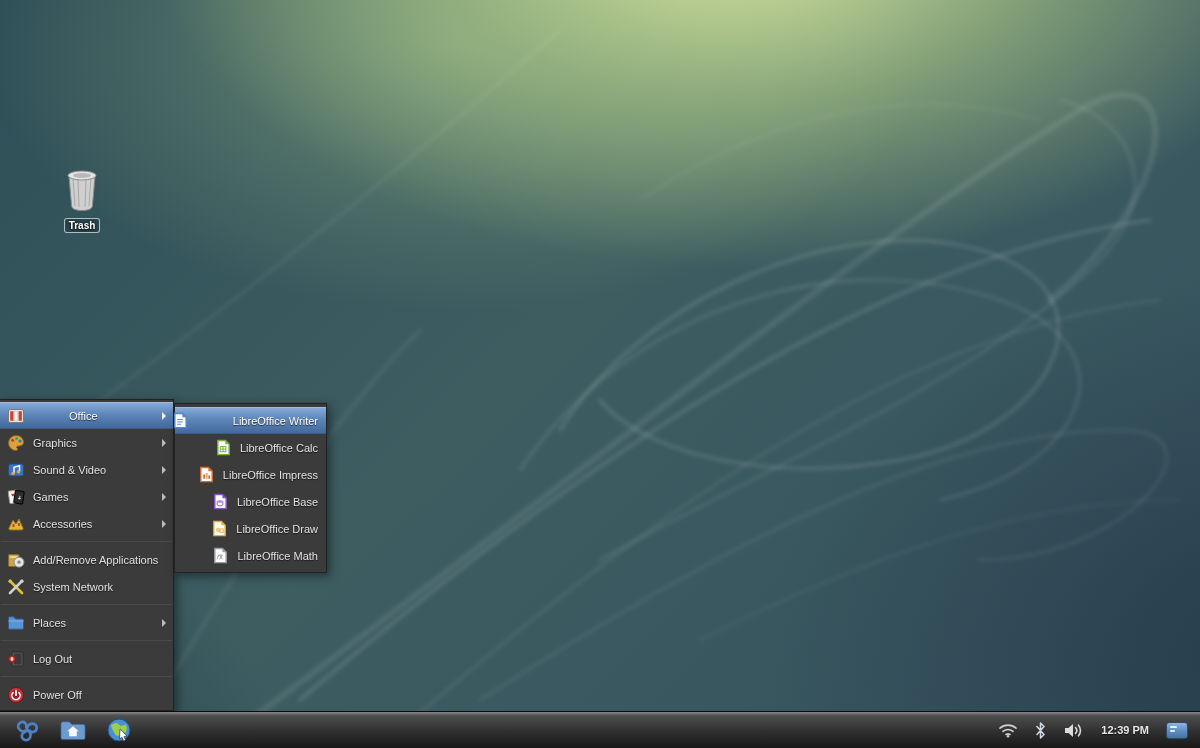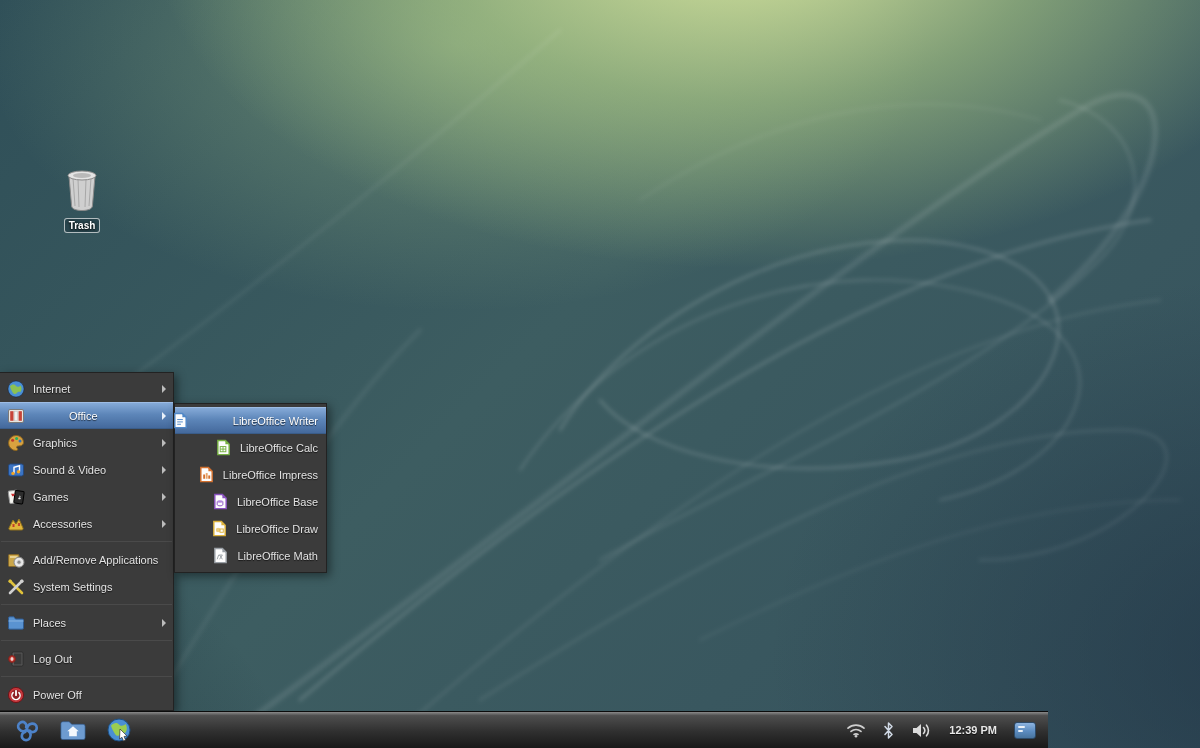--- a/index.html
+++ b/index.html
@@ -61,21 +61,21 @@
   }
   .sub-item{
     display:flex; align-items:center; height:27px; padding:0 8px; gap:8px;
     color:#e3e3e3; font-size:11px; cursor:pointer;
     text-shadow:0 1px 1px rgba(0,0,0,.7); white-space:nowrap;justify-content:flex-end;
   }
   .sub-item .mi{ width:17px; height:17px; flex:none; }
 
   
   .taskbar{
-    position:absolute; left:0; bottom:0; width:1048px; height:37px;
+    position:absolute; left:0; bottom:0; width:1200px; height:37px;
     background:linear-gradient(180deg,#8a8a8a 0%,#4e4e4e 10%,#2f2f2f 55%,#191919 100%);
     border-top:1px solid #0c0c0c;
     display:flex; align-items:center; padding:0 12px; z-index:10;
   }
   .launcher{ width:30px; height:28px; margin-right:16px; display:flex; align-items:center; justify-content:center; cursor:pointer; }
   .tray{ margin-left:auto; display:flex; align-items:center; gap:17px; }
   .tray .ticon{ display:flex; align-items:center; cursor:pointer; }
   .clock{ font-size:11px; font-weight:700; color:#e8e8e8; text-shadow:0 1px 1px rgba(0,0,0,.8); cursor:pointer; }
   .applet{
     width:22px; height:17px; border-radius:3px; cursor:pointer;
@@ -119,29 +119,20 @@
       <path d="M7 8l2.6 30c.2 3 4.8 4.5 10.4 4.5s10.2-1.5 10.4-4.5L33 8z" fill="#cfcfcf" stroke="#8a8a8a"></path>
       <path d="M11 10l2 28 M16 11l1 28 M24 11l-1 28 M29 10l-2 28" stroke="#a8a8a8" fill="none"></path>
       <ellipse cx="20" cy="7.5" rx="14" ry="4.5" fill="#e4e4e4" stroke="#8a8a8a"></ellipse>
       <ellipse cx="20" cy="7.5" rx="9" ry="2.6" fill="#b9b9b9"></ellipse>
     </svg>
     <span class="lbl focused">Trash</span>
   </div>
 
   <div class="menu">
 
-    <div class="menu-item">
-      <svg class="mi" viewBox="0 0 18 18">
-        <circle cx="9" cy="9" r="8" fill="#4a8fd4"></circle>
-        <path fill="#8cc152" d="M3 6.2c1.8-2 4.6-2.2 5.8-.4 1 1.5 3.6 1.2 4.8-.3 1.2 1.8 1.4 4.6-.2 6.6-1.8-.8-3 .1-3.8 1.2-.9 1.2-2.8 1.1-3.8-.6-1-1.8-2.4-4.3-2.8-6.5z"></path>
-        <circle cx="9" cy="9" r="8" fill="none" stroke="rgba(0,0,30,.35)"></circle>
-      </svg>
-      <span>Internet</span>
-      <span class="arrow"></span>
-    </div>
 
     <div class="menu-item hl">
       <svg class="mi" viewBox="0 0 18 18">
         <rect x="1.5" y="2.5" width="15" height="13" rx="1.5" fill="#e9e6e1" stroke="#7a7a7a"></rect>
         <rect x="3.2" y="4.2" width="3.3" height="9.6" fill="#c64438"></rect>
         <rect x="7.4" y="4.2" width="3.3" height="9.6" fill="#f4f2ee" stroke="#bbb" stroke-width=".5"></rect>
         <rect x="11.6" y="4.2" width="3.3" height="9.6" fill="#c64438"></rect>
       </svg>
       <span>Office</span>
       <span class="arrow"></span>
@@ -207,21 +198,21 @@
       <span>Add/Remove Applications</span>
     </div>
 
     <div class="menu-item">
       <svg class="mi" viewBox="0 0 18 18">
         <path d="M3 3l12 12" stroke="#e0c23a" stroke-width="2.6" stroke-linecap="round"></path>
         <path d="M15 3L3 15" stroke="#d0d0d0" stroke-width="2.6" stroke-linecap="round"></path>
         <circle cx="3.2" cy="3.2" r="1.8" fill="#e0c23a"></circle>
         <circle cx="14.8" cy="3.2" r="1.8" fill="#d0d0d0"></circle>
       </svg>
-      <span>System Settings</span>
+      <span>System Network</span>
     </div>
 
     <div class="sep"></div>
 
     <div class="menu-item">
       <svg class="mi" viewBox="0 0 18 18">
         <path d="M1.5 5V4a1.2 1.2 0 0 1 1.2-1.2h4.2L8.5 5h7a1 1 0 0 1 1 1v8a1.2 1.2 0 0 1-1.2 1.2H2.7A1.2 1.2 0 0 1 1.5 14z" fill="#5a93d1" stroke="#2f5a8f"></path>
         <path d="M1.5 7h15" stroke="#86b2e0" stroke-width="1"></path>
       </svg>
       <span>Places</span>

